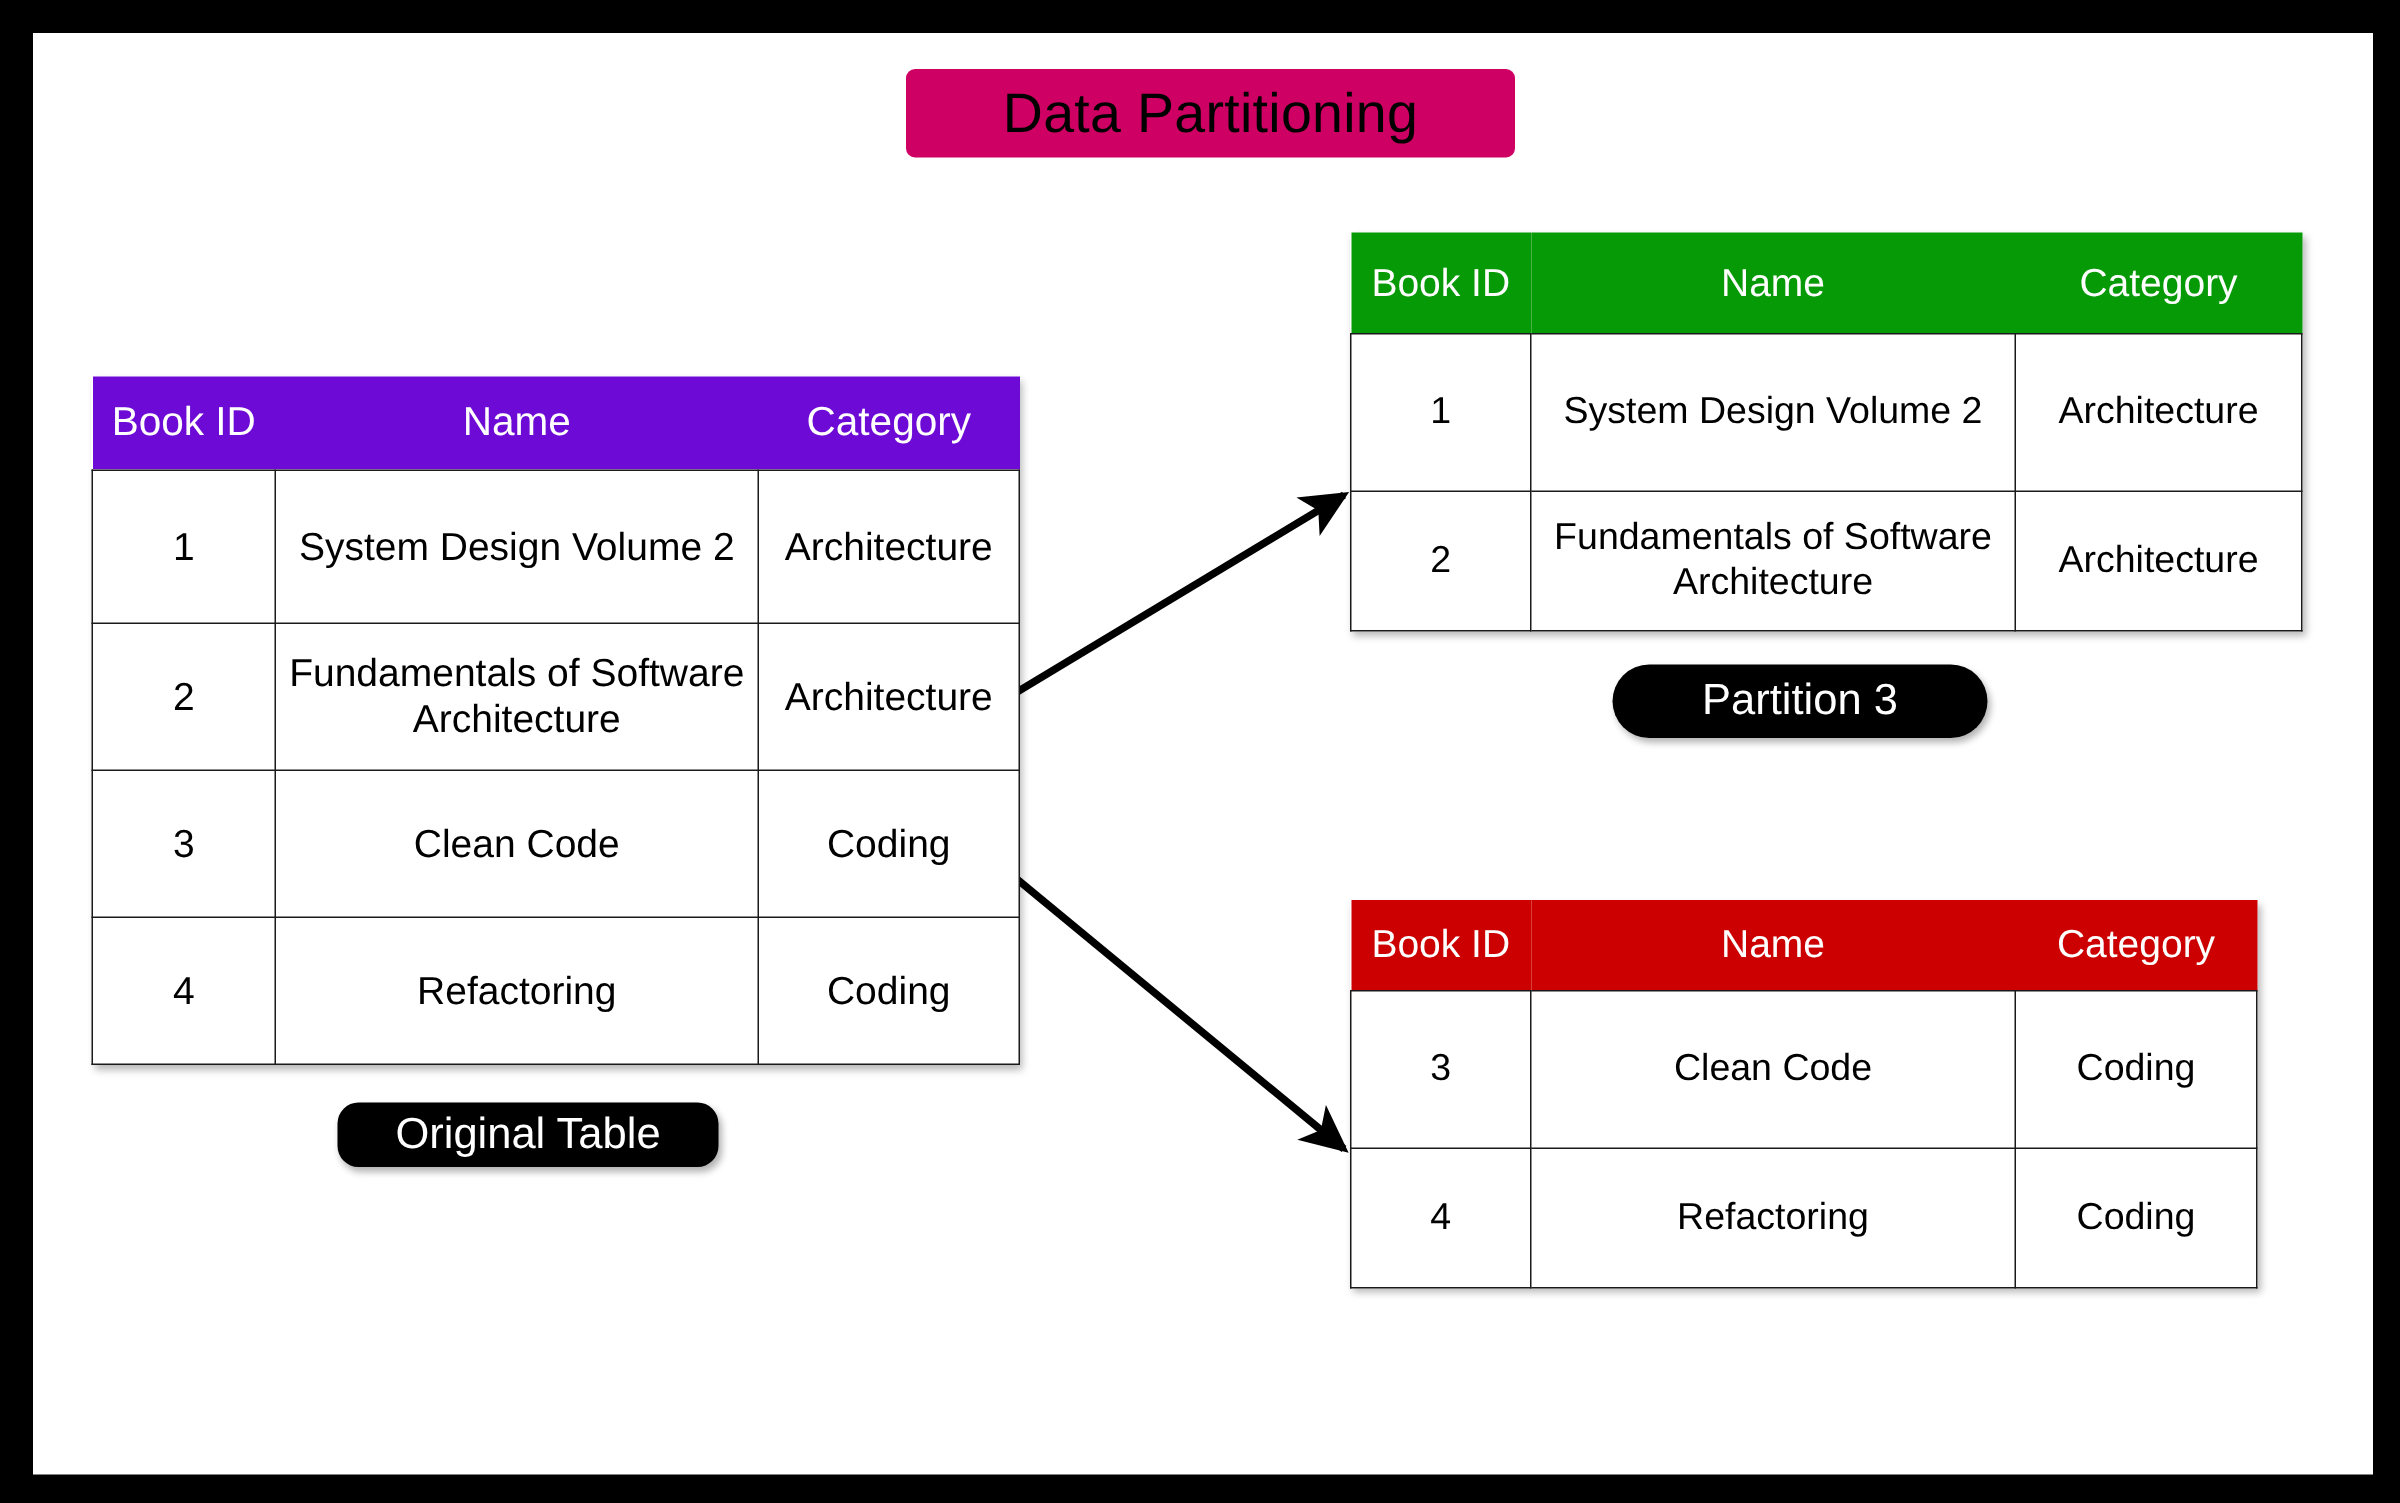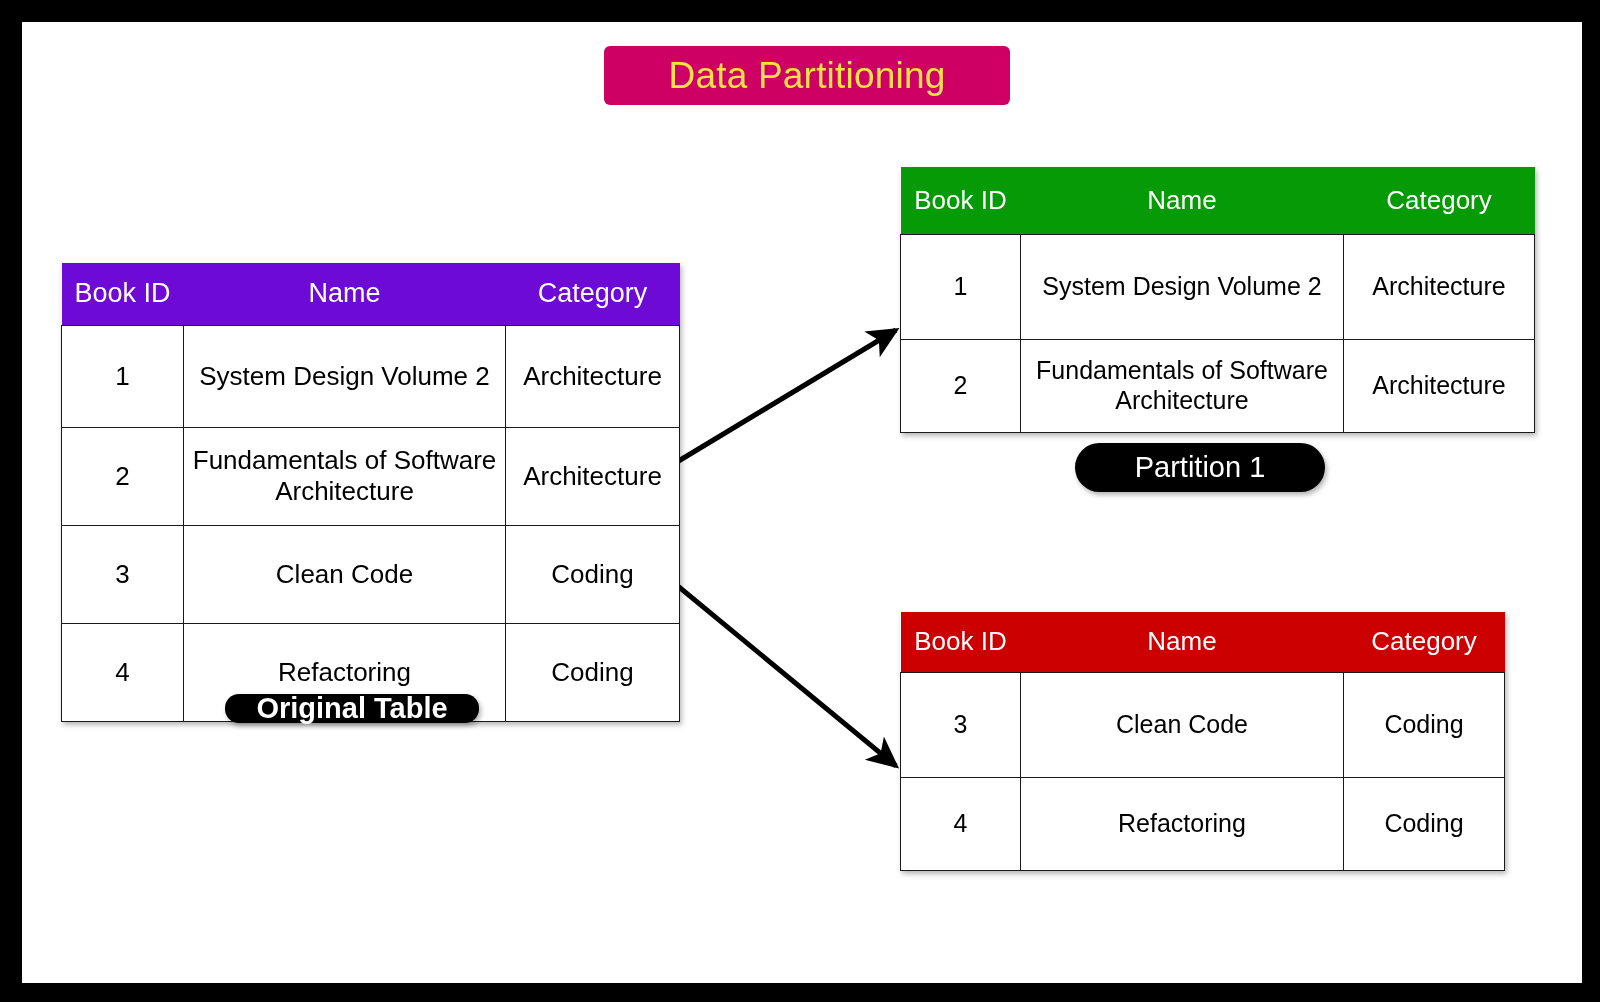--- a/index.html
+++ b/index.html
@@ -25,33 +25,32 @@
   
   #title-banner {
     position: absolute;
     left: 582px; top: 24px;
     width: 406px; height: 59px;
     background: #ce0063;
     border-radius: 6px;
     display: flex;
     align-items: center;
     justify-content: center;
-    color: #fde047;
+    color: #000000;
     font-size: 37px;
     letter-spacing: 0.2px;
   }
 
   
   .data-table {
     position: absolute;
     border-collapse: collapse;
     table-layout: fixed;
     background: #ffffff;
     box-shadow: 2px 3px 5px rgba(0,0,0,0.28);
-    margin-top: 12px;
   }
   .data-table th {
     color: #ffffff;
     font-weight: normal;
     text-align: center;
     vertical-align: middle;
     border: none;
   }
   .data-table td {
     border: 1.6px solid #1a1a1a;
@@ -110,23 +109,23 @@
     background: #000000;
     color: #ffffff;
     display: flex;
     align-items: center;
     justify-content: center;
     border-radius: 999px;
     box-shadow: 2px 3px 5px rgba(0,0,0,0.30);
     white-space: nowrap;
   }
   #original-label {
-    left: 203px; top: 672px;
-    width: 254px; height: 29px;
-    font-size: 29px; font-weight: bold;
+    left: 203px; top: 713px;
+    width: 254px; height: 43px;
+    font-size: 29px; font-weight: normal;
     border-radius: 14px;
   }
   #partition1-label {
     left: 1053px; top: 421px;
     width: 250px; height: 49px;
     font-size: 29px;
   }
   #partition2-label {
     left: 1053px; top: 857px;
     width: 250px; height: 49px;
@@ -208,21 +207,21 @@
           <td>Architecture</td>
         </tr>
         <tr>
           <td>2</td>
           <td>Fundamentals of Software Architecture</td>
           <td>Architecture</td>
         </tr>
       </tbody>
     </table>
 
-    <div id="partition1-label" class="pill">Partition 1</div>
+    <div id="partition1-label" class="pill">Partition 3</div>
 
     <table id="partition2-table" class="data-table">
       <thead>
         <tr>
           <th>Book ID</th>
           <th>Name</th>
           <th>Category</th>
         </tr>
       </thead>
       <tbody>

